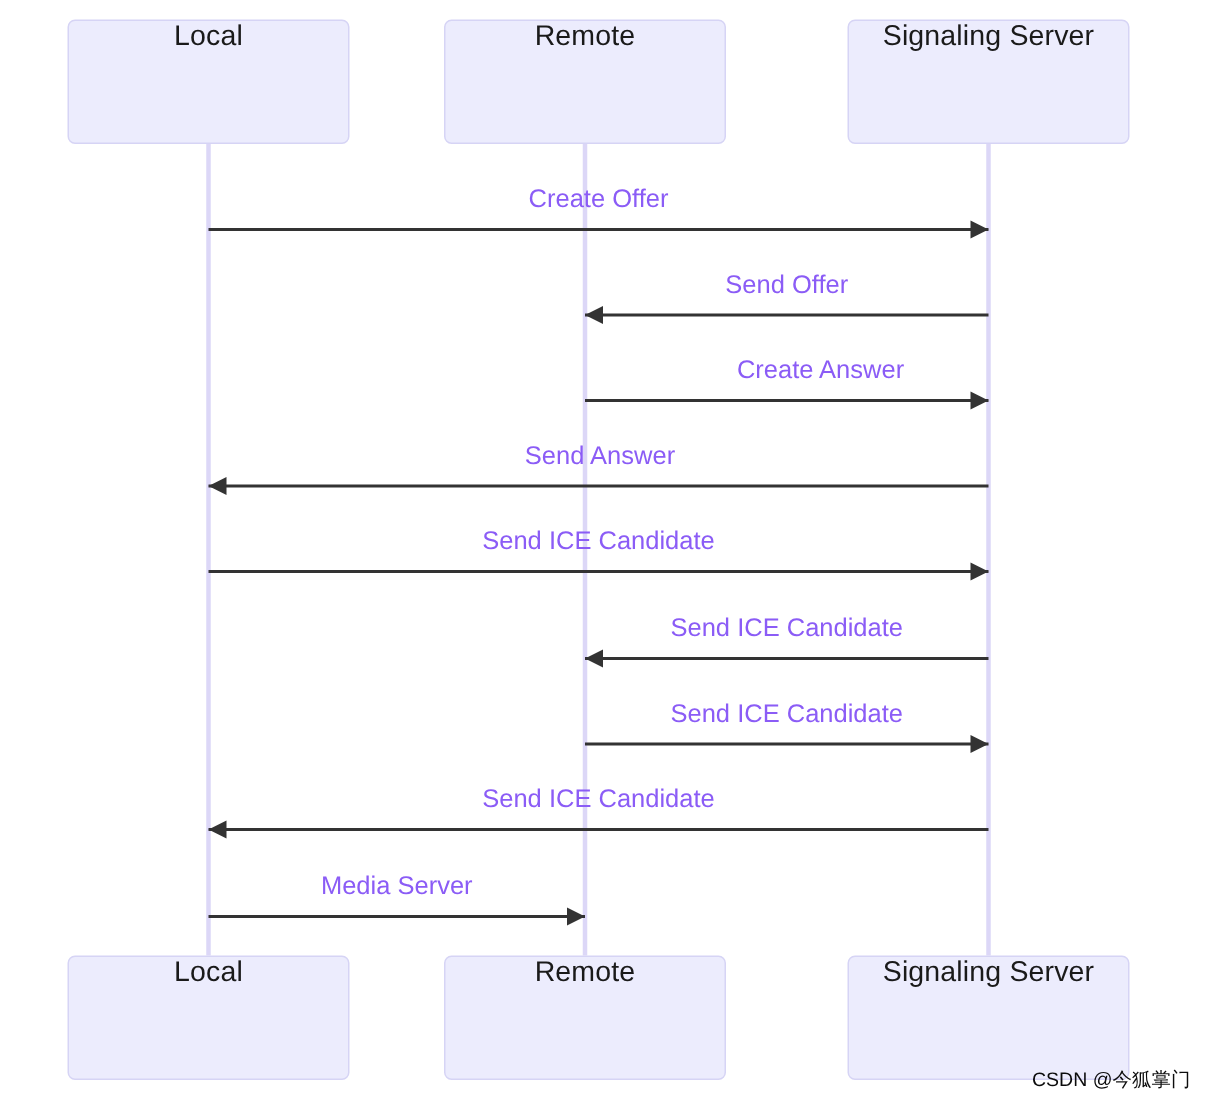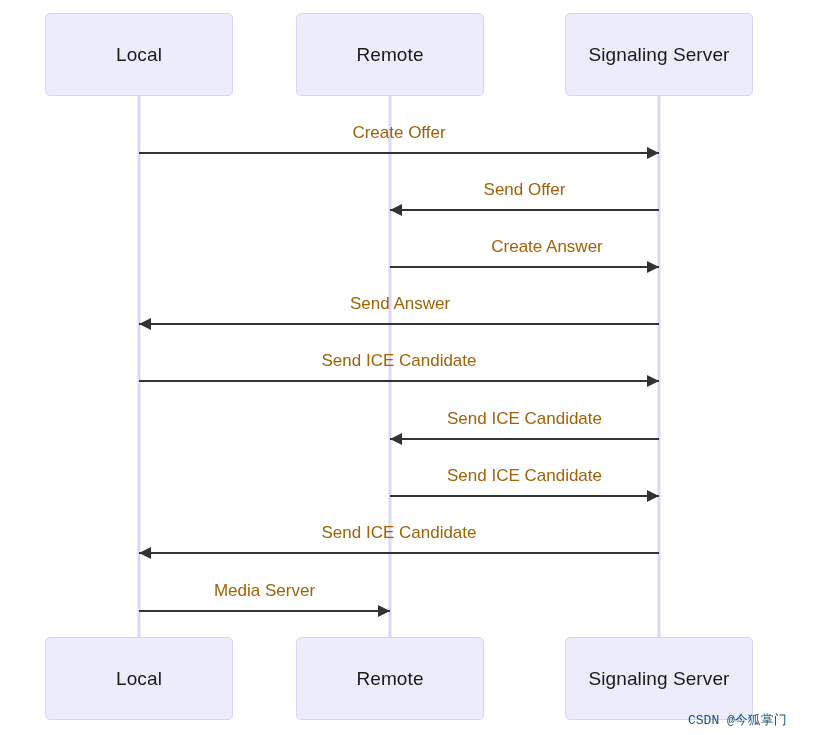--- a/index.html
+++ b/index.html
@@ -19,21 +19,21 @@
   }
   .participant-box {
     position: absolute;
     box-sizing: border-box;
     width: 188px;
     height: 83px;
     background: #ececfd;
     border: 1.4px solid #d6d4f5;
     border-radius: 5px;
     display: flex;
-    align-items: center;
+    align-items: flex-start;
     justify-content: center;
   }
   .participant-label {
     font-size: 19px;
     color: #1a1a1a;
     font-family: "Liberation Sans", sans-serif;
     letter-spacing: 0.1px;
     white-space: nowrap;
   }
   .lifeline {
@@ -56,31 +56,31 @@
   }
   .msg-head.right {
     border-left: 12px solid #333333;
   }
   .msg-head.left {
     border-right: 12px solid #333333;
   }
   .msg-label {
     position: absolute;
     font-size: 17px;
-    color: #a16207;
+    color: #8b5cf6;
     font-family: "Liberation Sans", sans-serif;
     white-space: nowrap;
     transform: translateX(-50%);
     text-align: center;
   }
   .watermark {
     position: absolute;
     font-size: 13px;
-    color: #0c4a6e;
-    font-family: Liberation Mono, monospace;
+    color: #000000;
+    font-family: Liberation Sans, sans-serif;
     white-space: nowrap;
     opacity: 0.95;
   }
 </style>
 </head>
 <body>
 
 <div id="diagram-root">
     <div class="lifeline" style="left: 139px; top: 96px; height: 541px;"></div>
     <div class="lifeline" style="left: 390px; top: 96px; height: 541px;"></div>

